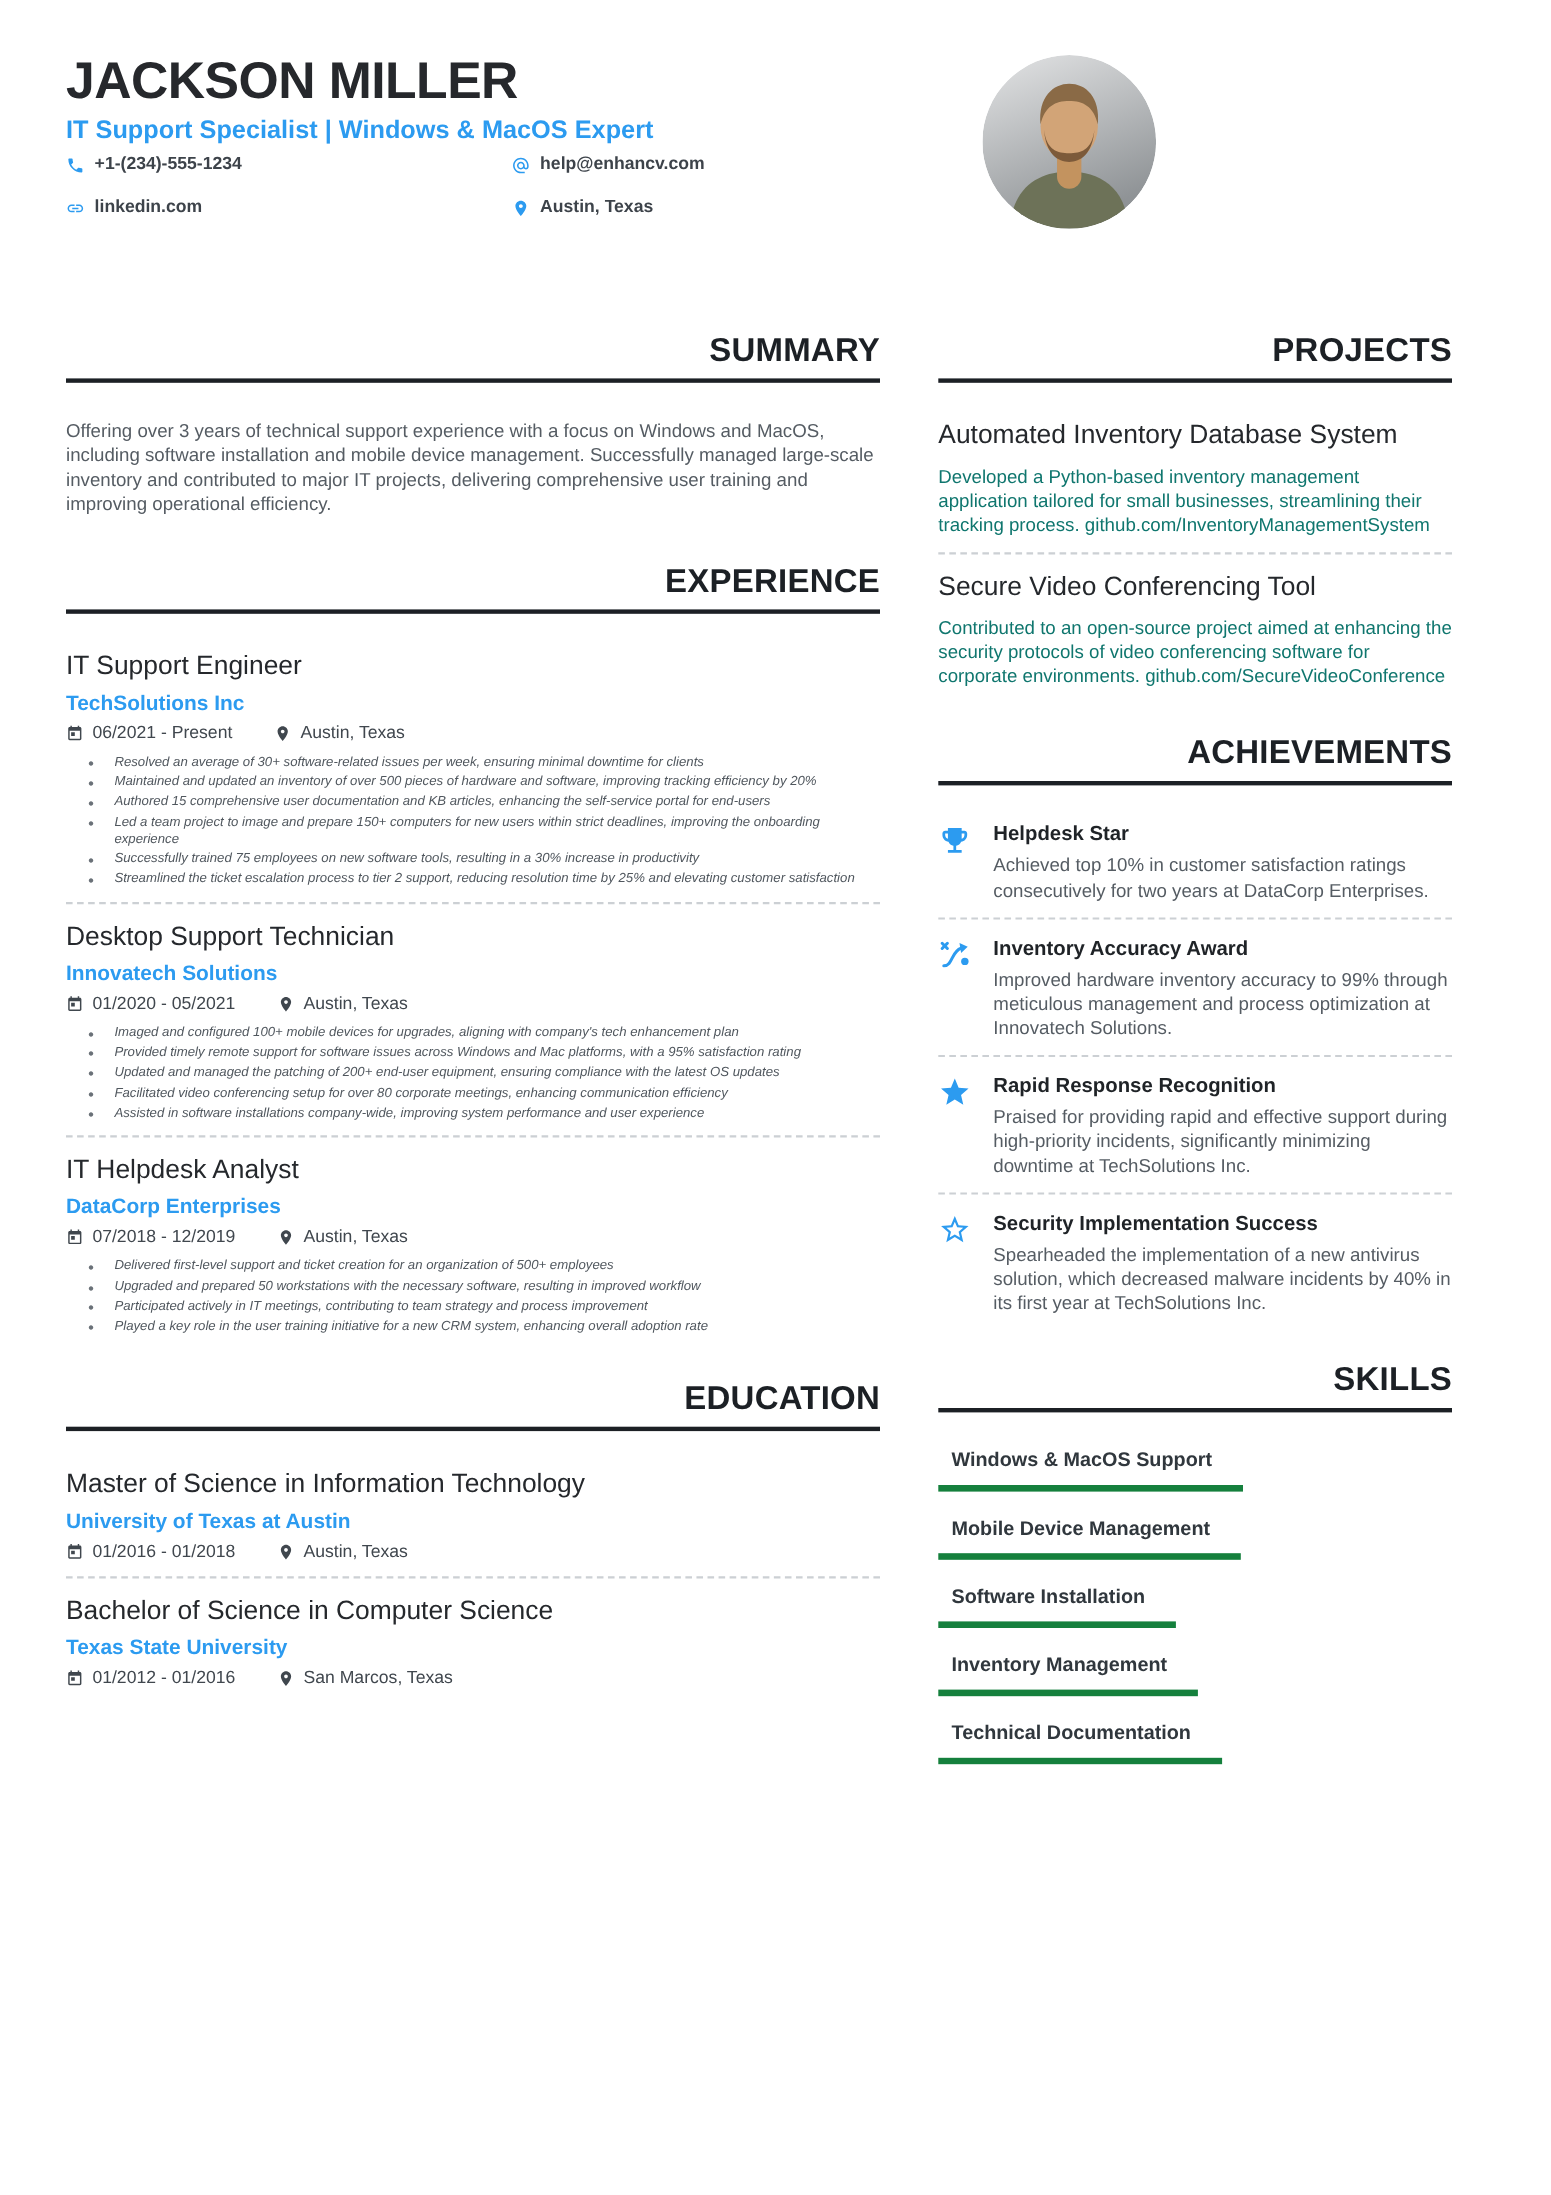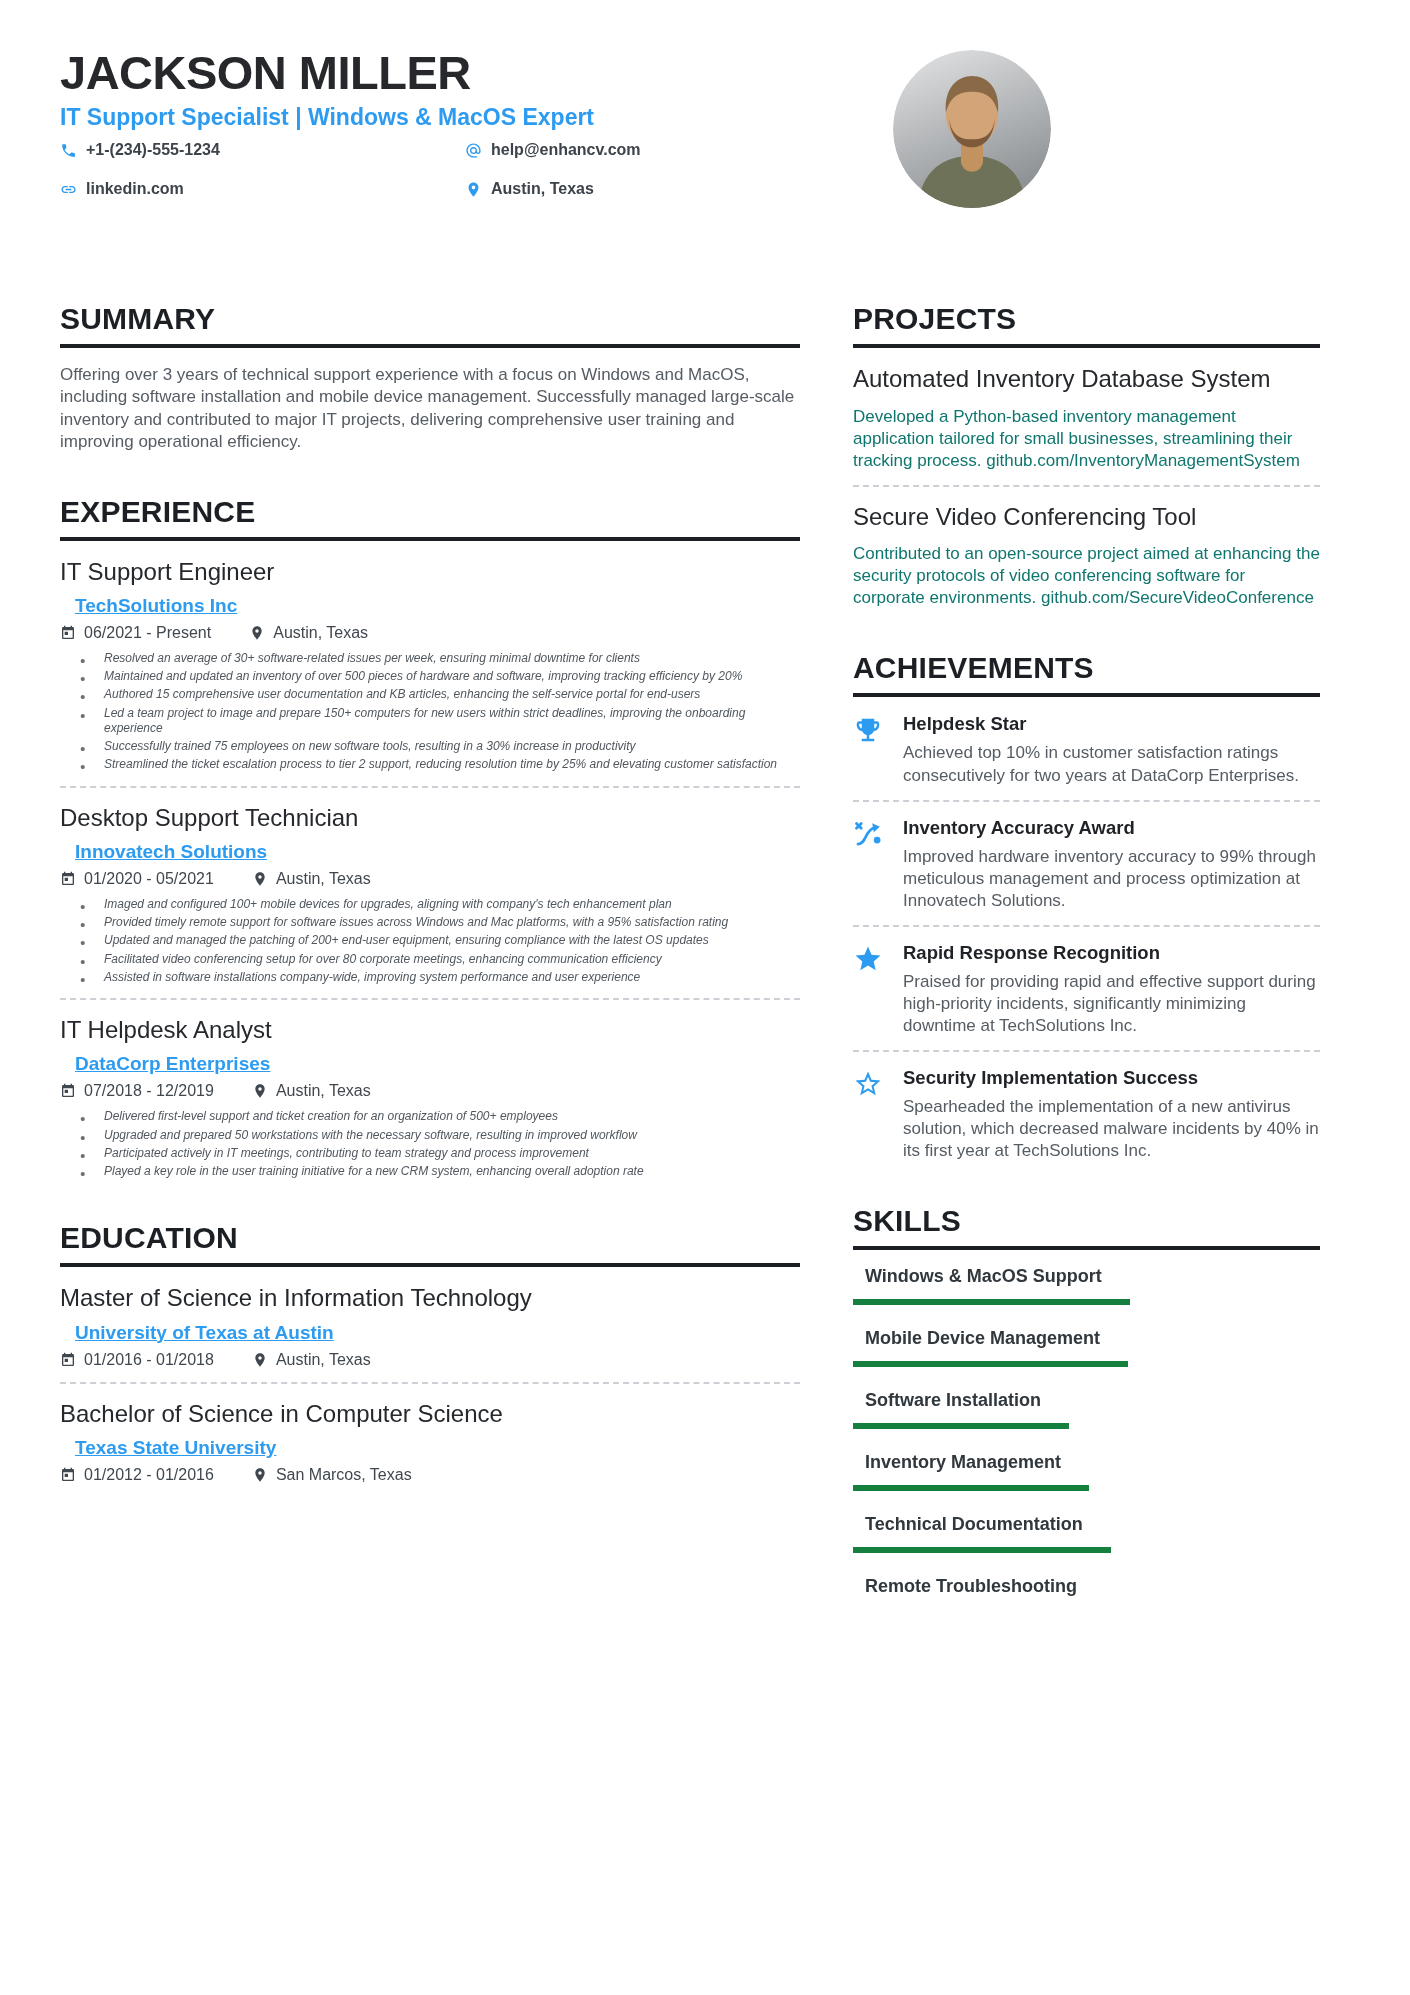--- a/index.html
+++ b/index.html
@@ -20,28 +20,28 @@
   .contact svg { flex:none; }
   .avatar { position:absolute; left:893px; top:50px; width:158px; height:158px; border-radius:50%; overflow:hidden; }
 
   
   .columns { display:flex; gap:53px; padding:0 90px 0 60px; margin-top:104px; }
   .col-left  { width:740px; flex:none; }
   .col-right { width:467px; flex:none; }
 
   .sec-title {
     font-size:30px; font-weight:800; color:#1c2025; letter-spacing:0.2px;
-    padding-bottom:9px; border-bottom:4px solid #1c2025; margin-bottom:16px; line-height:1.1;
+    padding-bottom:9px; border-bottom:4px solid #1c2025; margin-bottom:33px; line-height:1.1;text-align:right;
   }
   section { margin-bottom:42px; }
 
   .summary-text { font-size:17px; line-height:1.3; color:#555c63; }
 
   .job-title, .degree, .proj-title { font-size:24px; font-weight:400; color:#25282c; line-height:1.22; }
-  .company, .school { margin:9px 15px 7px; font-size:19px; font-weight:700; color:#2c9bf0;text-decoration:underline; }
+  .company, .school { margin:9px 0 7px; font-size:19px; font-weight:700; color:#2c9bf0; }
   .meta { display:flex; gap:38px; align-items:center; font-size:16px; color:#40474e; margin-bottom:9px; }
   .meta-item { display:flex; align-items:center; gap:8px; }
   .meta-item svg { flex:none; }
 
   ul.bullets { list-style:none; }
   ul.bullets li {
     position:relative; padding-left:44px; font-size:12px; line-height:1.27;
     color:#50575e; margin-bottom:3px;font-style:italic;
   }
   ul.bullets li::before {

